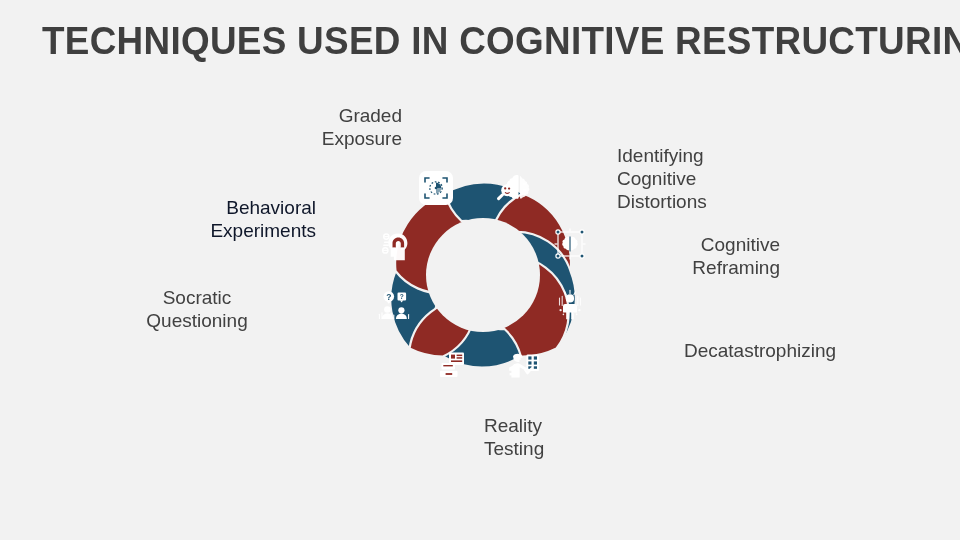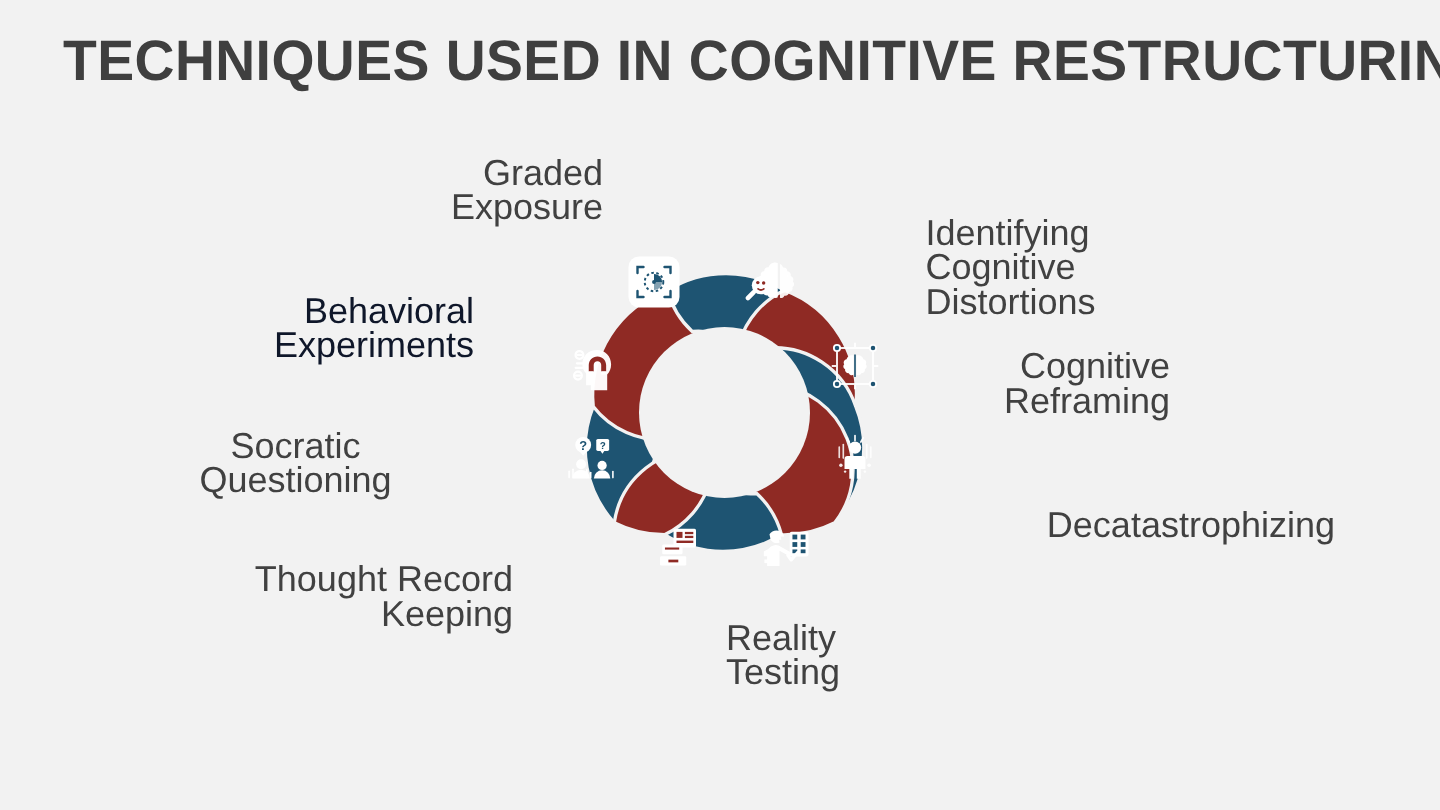--- a/index.html
+++ b/index.html
@@ -84,33 +84,33 @@
     height: 34px;
     display: flex;
     align-items: center;
     justify-content: center;
   }
 
   
   .label {
     position: absolute;
     color: #414141;
-    font-size: 24px;
+    font-size: 19px;
     line-height: 23px;
     font-family: "Liberation Sans", sans-serif;
     font-weight: normal;
     white-space: pre-line;
   }
   .lbl-right  { text-align: left; }
   .lbl-left   { text-align: right; }
 
   #lbl-graded        { left: 206px; top: 104px;  width: 196px; text-align: right; }
   #lbl-identifying   { left: 617px; top: 144px;  width: 240px; text-align: left; }
   #lbl-reframing     { left: 590px; top: 233px;  width: 190px; text-align: right; }
-  #lbl-decatas       { left: 630px; top: 339px;  width: 260px; text-align: right; }
+  #lbl-decatas       { left: 630px; top: 339px;  width: 260px; text-align: center; }
   #lbl-reality       { left: 484px; top: 414px;  width: 150px; text-align: left; }
   #lbl-thought       { left: 150px; top: 375px;  width: 192px; text-align: right; }
   #lbl-socratic      { left: 100px; top: 286px;  width: 194px; text-align: center; }
   #lbl-behavioral    { left: 128px; top: 196px;  width: 188px; text-align: right; }
 </style>
 </head>
 <body>
 
 <div id="slide" style="background: rgb(242, 242, 242);">
 
@@ -341,22 +341,20 @@
 Distortions</div>
 
   <div class="label lbl-left" id="lbl-reframing" style="color: rgb(65, 65, 65);">Cognitive
 Reframing</div>
 
   <div class="label lbl-right" id="lbl-decatas" style="color: rgb(65, 65, 65);">Decatastrophizing</div>
 
   <div class="label lbl-left" id="lbl-reality" style="color: rgb(65, 65, 65);">Reality
 Testing</div>
 
-  <div class="label lbl-left" id="lbl-thought" style="color: rgb(65, 65, 65);">Thought Record
-Keeping</div>
 
   <div class="label lbl-left" id="lbl-socratic" style="color: rgb(65, 65, 65);">Socratic
 Questioning</div>
 
   <div class="label lbl-left" id="lbl-behavioral" style="color: #0f172a;">Behavioral
 Experiments</div>
 
 </div>
 
 </body></html>

